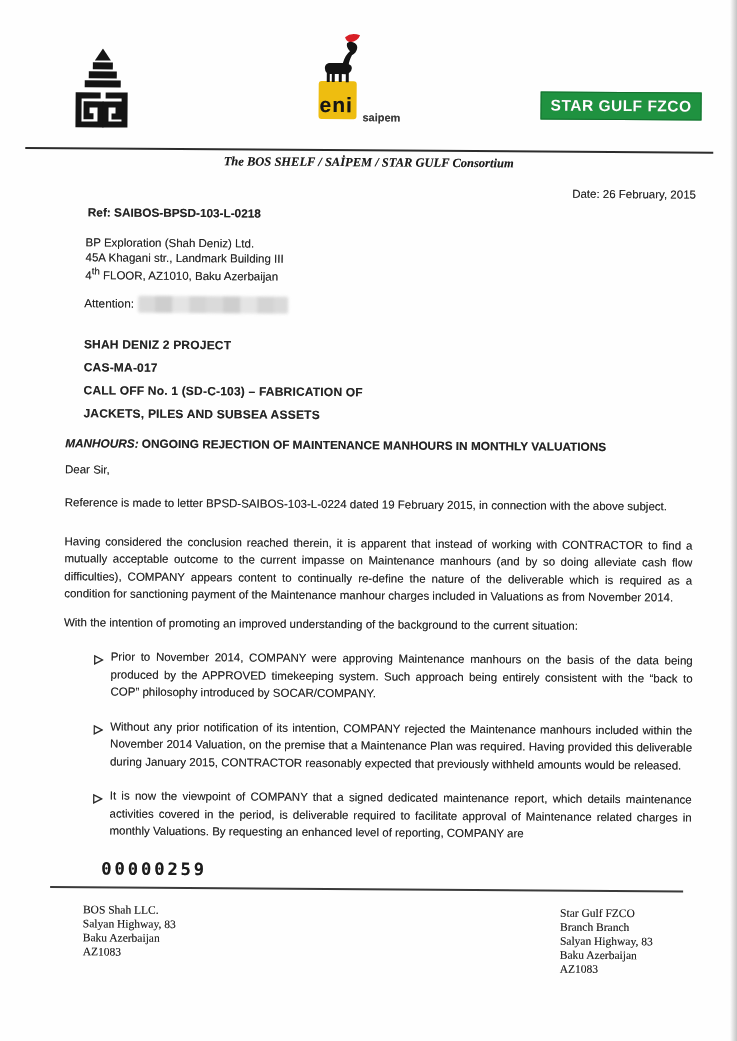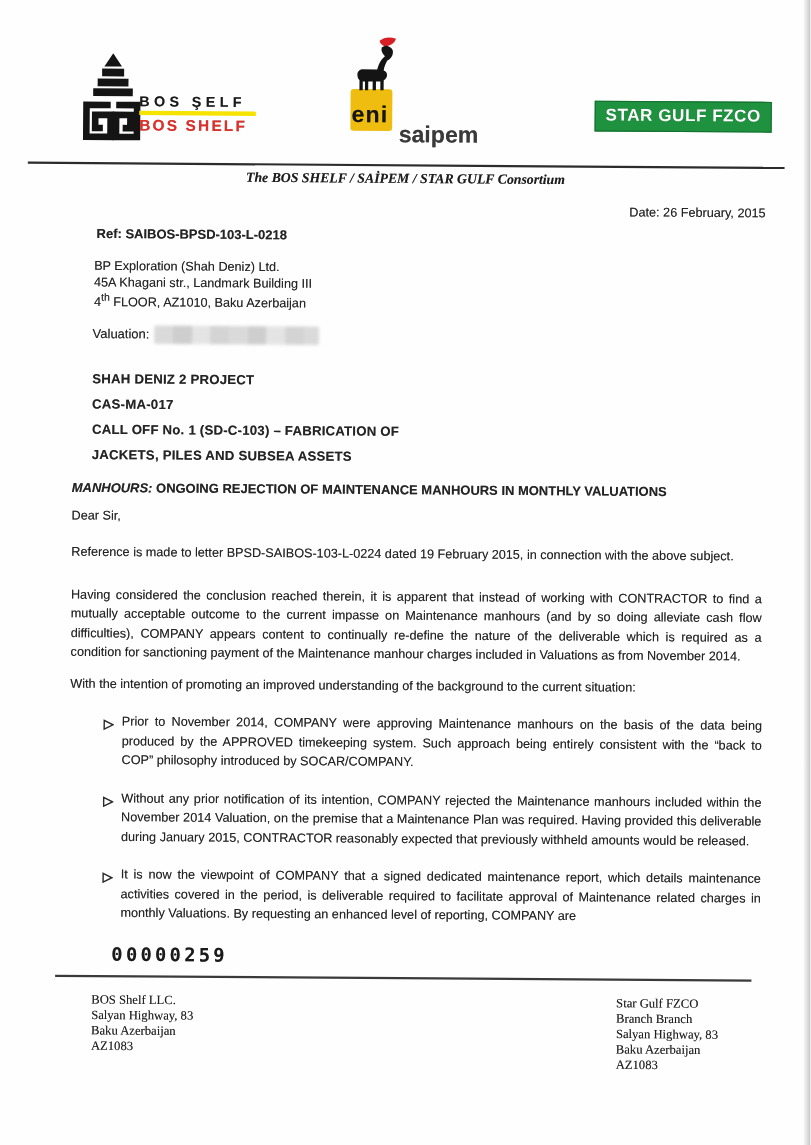--- a/index.html
+++ b/index.html
@@ -20,21 +20,21 @@
   .bos-logo{position:absolute; left:72px; top:0; width:240px; height:80px;}
   .bos-text{position:absolute; left:54px; top:36px; width:120px;}
   .bos-name1{font-weight:bold; font-size:13px; letter-spacing:4px; color:#1a1a1a; white-space:nowrap;}
   .bos-underline{width:106px; height:4px; background:#f6e300; margin-top:1px;}
   .bos-name2{font-weight:bold; font-size:14px; letter-spacing:2px; color:#e23028; white-space:nowrap; margin-top:1px;}
 
   .eni-logo{position:absolute; left:318px; top:5px; width:120px; height:92px;}
   .eni-box{position:absolute; left:0; top:26px; width:38px; height:38px; background:#eebd10; border-radius:3px;}
   .eni-dog{position:absolute; left:-2px; top:-22px;}
   .eni-word{position:absolute; left:1px; top:38px; font-weight:bold; font-size:21px; color:#151515; letter-spacing:1px;}
-  .saipem-word{position:absolute; left:44px; top:56px; font-weight:bold; font-size:21px; color:#3a3a3a;}
+  .saipem-word{position:absolute; left:44px; top:56px; font-weight:bold; font-size:11px; color:#3a3a3a;}
 
   .star-logo{position:absolute; left:540px; top:40px; background:#1f9240; color:#fff;
     font-weight:bold; font-size:15.5px; letter-spacing:.5px; height:26px; line-height:26px;
     padding:0 9px; white-space:nowrap; border:1px solid #14702f;}
 
   .top-rule{margin-left:25px; width:688px; border-top:2px solid #2c2c2c;}
   .consortium{margin-top:4px; text-align:center; font-family:"Liberation Serif", serif;
     font-weight:bold; font-style:italic; font-size:12.5px; color:#1d1d1d;}
 
   
@@ -79,25 +79,20 @@
 
       <div class="bos-logo">
         <svg width="64" height="80" viewBox="0 0 64 80">
           <polygon points="30,0 38,12 22,12" fill="#141414"></polygon>
           <rect x="20" y="14" width="20" height="7" fill="#141414"></rect>
           <rect x="16" y="23" width="28" height="7" fill="#141414"></rect>
           <rect x="12" y="32" width="36" height="7" fill="#141414"></rect>
           <path d="M28,47 H6 V76 H28 V56 H14 V68 H21" stroke="#141414" stroke-width="6" fill="none"></path>
           <path d="M33,47 H52 V76 H33 V56 H46 V68 H39" stroke="#141414" stroke-width="6" fill="none"></path>
         </svg>
-        <div class="bos-text">
-          <div class="bos-name1">BOS ŞELF</div>
-          <div class="bos-underline"></div>
-          <div class="bos-name2">BOS SHELF</div>
-        </div>
       </div>
 
       <div class="eni-logo">
         <div class="eni-box"></div>
         <svg class="eni-dog" width="46" height="52" viewBox="0 0 46 52">
           <path d="M28,4 Q34,-1 43,2 Q41,8 33,9 Q29,8 28,4 Z" fill="#d81f26"></path>
           <path d="M10,49 L10,40 Q8,38 8,35 Q8,31 12,30 L26,30 Q28,22 33,18 Q29,14 30,10 Q34,7 38,10 Q41,12 40,16 Q39,20 35,22 Q32,28 32,31 Q35,32 35,35 Q35,38 32,40 L32,49 L29,49 L29,41 L25,41 L25,49 L22,49 L22,41 L18,41 L18,49 L15,49 L15,41 L13,41 L13,49 Z" fill="#141414"></path>
         </svg>
         <div class="eni-word">eni</div>
         <div class="saipem-word">saipem</div>
@@ -112,21 +107,21 @@
     <div class="date-line">Date: 26 February, 2015</div>
     <div class="ref-line">Ref: SAIBOS-BPSD-103-L-0218</div>
 
     <div class="recipient">
       <div>BP Exploration (Shah Deniz) Ltd.</div>
       <div>45A Khagani str., Landmark Building III</div>
       <div><span>4</span><sup>th</sup><span> FLOOR, AZ1010, Baku Azerbaijan</span></div>
     </div>
 
     <div class="attention-row">
-      <span>Valuation:</span>
+      <span>Attention:</span>
       <span class="redaction"></span>
     </div>
 
     <div class="project">
       <div>SHAH DENIZ 2 PROJECT</div>
       <div>CAS-MA-017</div>
       <div>CALL OFF No. 1 (SD-C-103) – FABRICATION OF</div>
       <div>JACKETS, PILES AND SUBSEA ASSETS</div>
     </div>
 
@@ -165,21 +160,21 @@
         </span>
         <span class="bullet-text">It is now the viewpoint of COMPANY that a signed dedicated maintenance report, which details maintenance activities covered in the period, is deliverable required to facilitate approval of Maintenance related charges in monthly Valuations. By requesting an enhanced level of reporting, COMPANY are</span>
       </div>
     </div>
 
     <div class="stamp">00000259</div>
     <div class="footer-rule"></div>
 
     <div class="footer">
       <div>
-        <div>BOS Shelf LLC.</div>
+        <div>BOS Shah LLC.</div>
         <div>Salyan Highway, 83</div>
         <div>Baku Azerbaijan</div>
         <div>AZ1083</div>
       </div>
       <div>
         <div>Star Gulf FZCO</div>
         <div>Branch Branch</div>
         <div>Salyan Highway, 83</div>
         <div>Baku Azerbaijan</div>
         <div>AZ1083</div>

